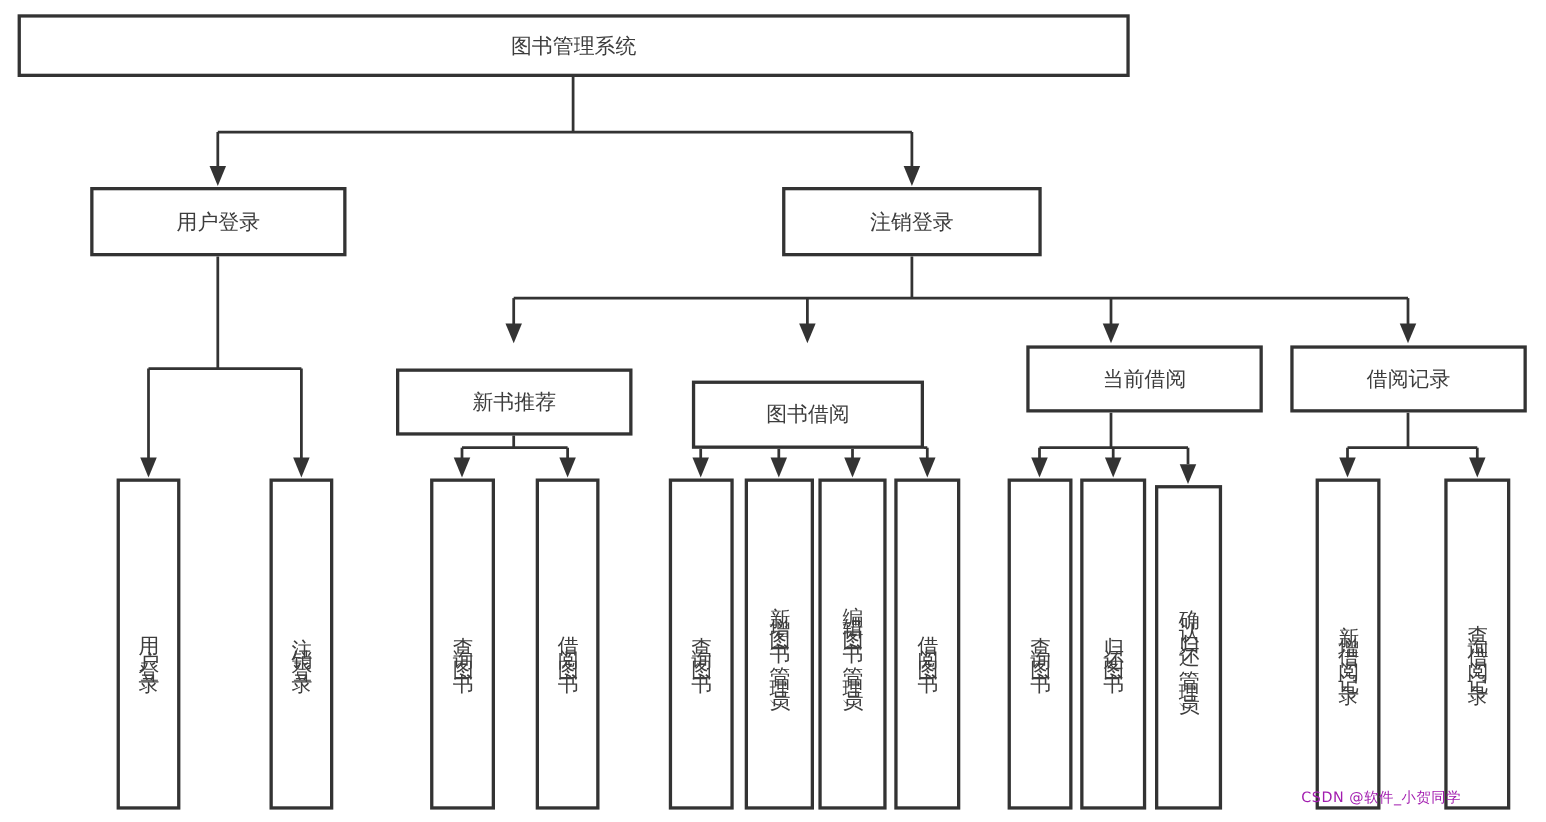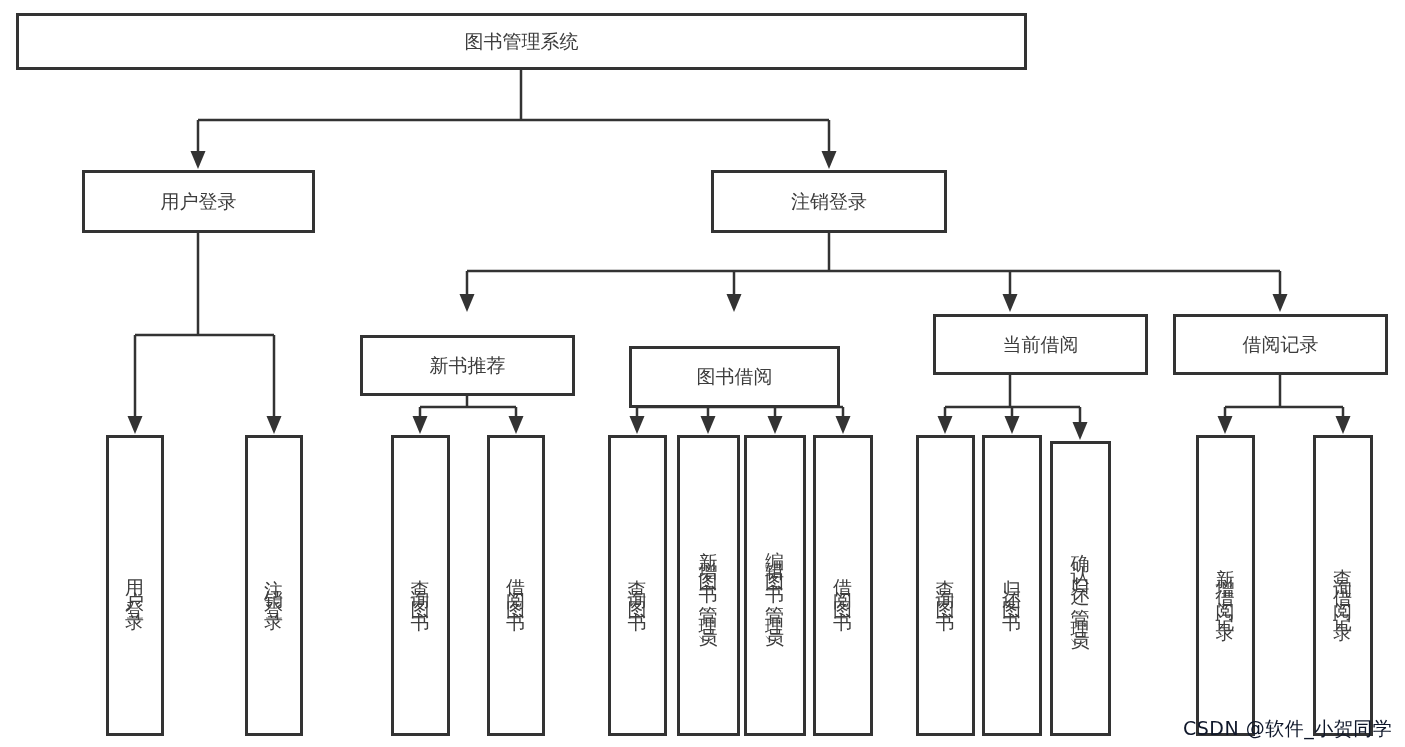--- a/index.html
+++ b/index.html
@@ -49,21 +49,21 @@
   .n-bb-add{left:677px;top:435px;width:63px;height:301px;}
   .n-bb-edit{left:744px;top:435px;width:62px;height:301px;}
   .n-bb-borrow{left:813px;top:435px;width:60px;height:301px;}
   .n-cb-query{left:916px;top:435px;width:59px;height:301px;}
   .n-cb-return{left:982px;top:435px;width:60px;height:301px;}
   .n-cb-confirm{left:1050px;top:441px;width:61px;height:295px;}
   .n-br-add{left:1196px;top:435px;width:59px;height:301px;}
   .n-br-query{left:1313px;top:435px;width:60px;height:301px;}
   .watermark{
     position:absolute;left:1183px;top:716px;
-    font-size:19px;color:#0f172a;z-index:5;
+    font-size:13px;color:#a21caf;z-index:5;
     letter-spacing:0.5px;white-space:nowrap;
   }
 </style>
 </head>
 <body>
 
 <div class="canvas">
 
   <svg class="connector-layer" width="1405" height="747" viewBox="0 0 1405 747" xmlns="http://www.w3.org/2000/svg">
 

